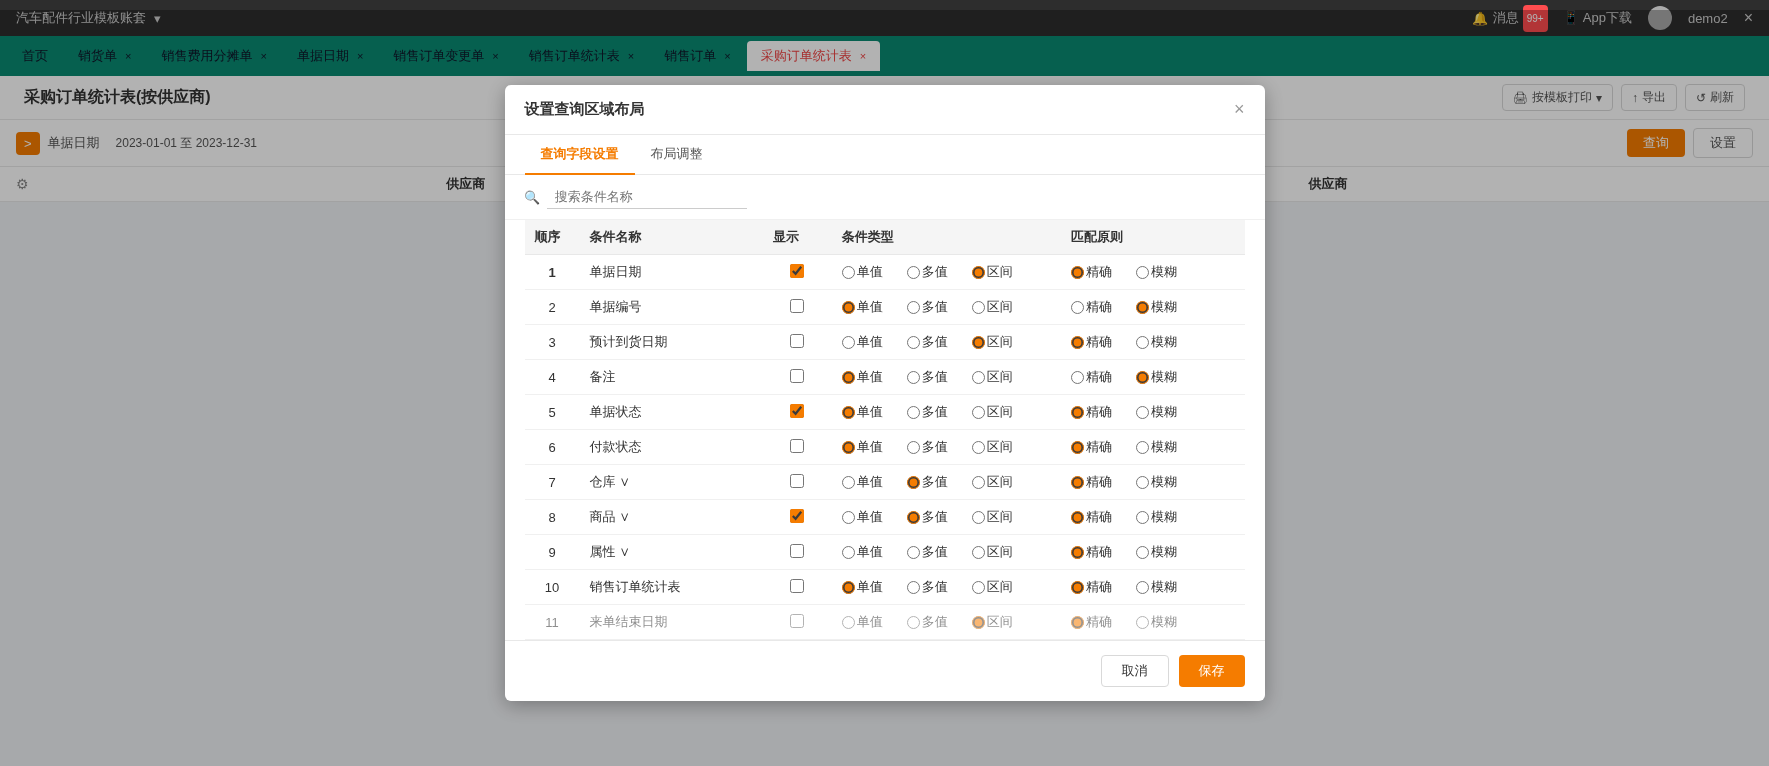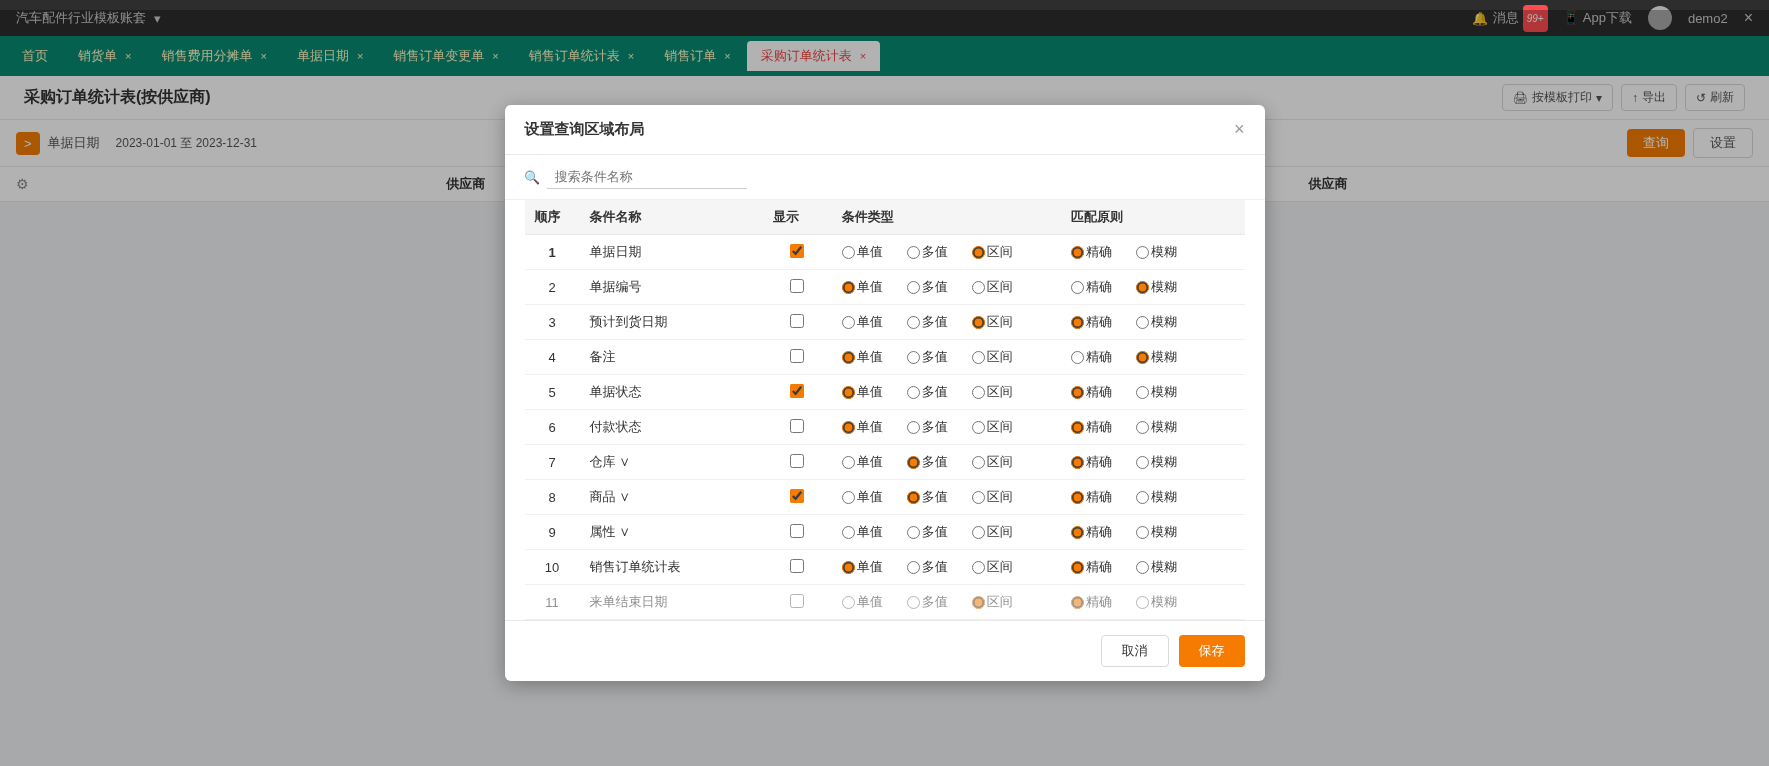--- a/index.html
+++ b/index.html
@@ -11,35 +11,35 @@
       height: 36px;
       display: flex;
       align-items: center;
       justify-content: space-between;
       padding: 0 16px;
       color: #ccc;
     }
     .top-bar-left { font-size: 13px; color: #ccc; display: flex; align-items: center; gap: 8px; }
     .top-bar-right { display: flex; align-items: center; gap: 16px; font-size: 13px; color: #ccc; }
     .top-bar-right .notif { display: flex; align-items: center; gap: 4px; }
-    .badge { background: #ff4d4f; color: #fff; border-radius: 4px; font-size: 10px; padding: 8px 4px; font-style: italic; }
+    .badge { background: #ff4d4f; color: #fff; border-radius: 4px; font-size: 10px; padding: 8px 4px; }
     .avatar { width: 24px; height: 24px; border-radius: 50%; background: #aaa; display: inline-block; }
     .close-top { color: #ccc; cursor: pointer; font-size: 16px; }
 
     
     .nav-bar {
       background: #0a8a72;
       height: 40px;
       display: flex;
       align-items: center;
       padding: 0 8px;
       gap: 2px;
     }
     .nav-item {
-      color: #fef9c3;
+      color: #0f172a;
       padding: 6px 14px;
       border-radius: 4px 4px 0 0;
       font-size: 13px;
       cursor: pointer;
       display: flex;
       align-items: center;
       gap: 4px;
     }
     .nav-item.active { background: #fff; color: #ef4444; }
     .nav-item .close-tab { font-size: 11px; color: inherit; margin-left: 4px; }
@@ -326,20 +326,28 @@
 </div>
 
 <div class="overlay">
   <div class="modal">
 
     <div class="modal-header">
       <span class="modal-title">设置查询区域布局</span>
       <button class="modal-close">×</button>
     </div>
 
+    <div class="modal-tabs">
+      <div class="modal-tab active">
+        <span>查询字段设置</span>
+      </div>
+      <div class="modal-tab">
+        <span>布局调整</span>
+      </div>
+    </div>
 
     <div class="modal-search">
       <span class="search-icon-span">🔍</span>
       <input type="text" placeholder="搜索条件名称" style="">
     </div>
 
     <div class="modal-table-wrap">
       <table class="modal-table">
         <thead>
           <tr>

